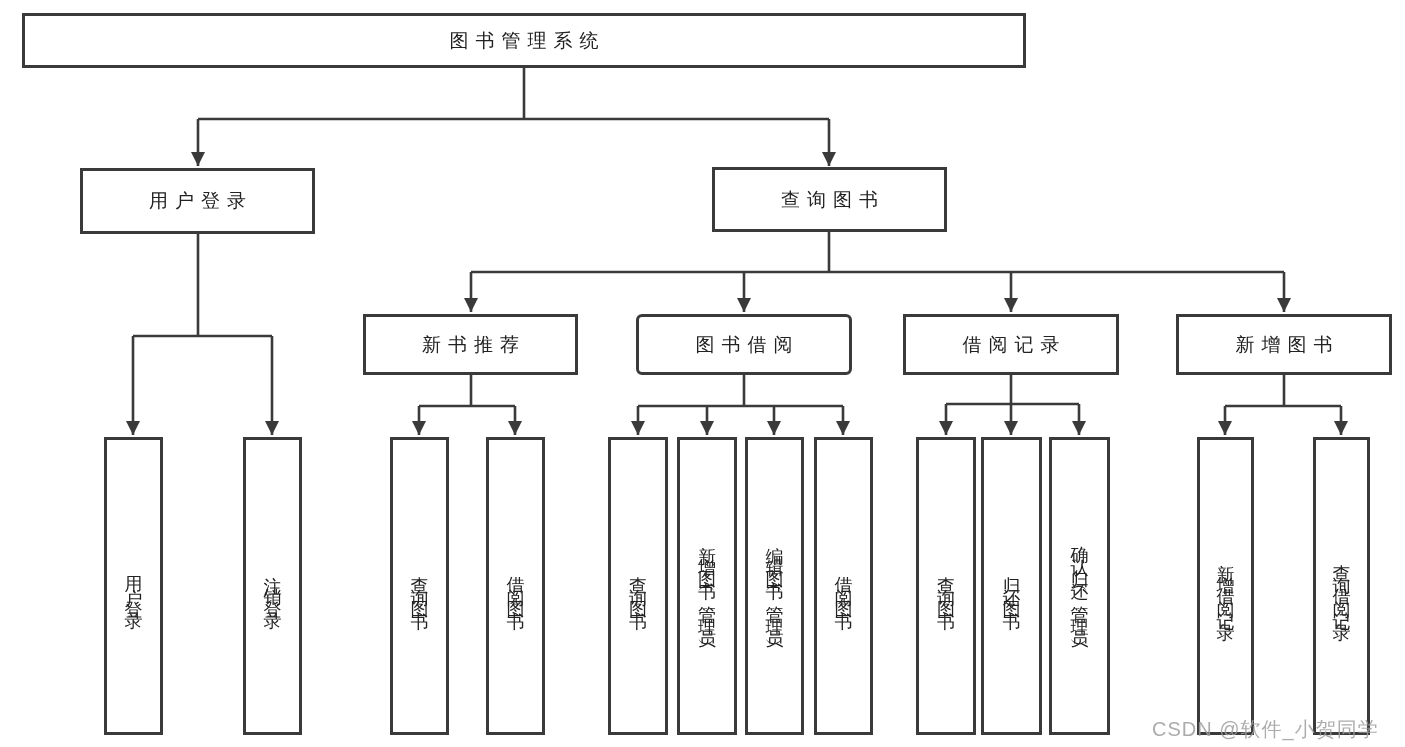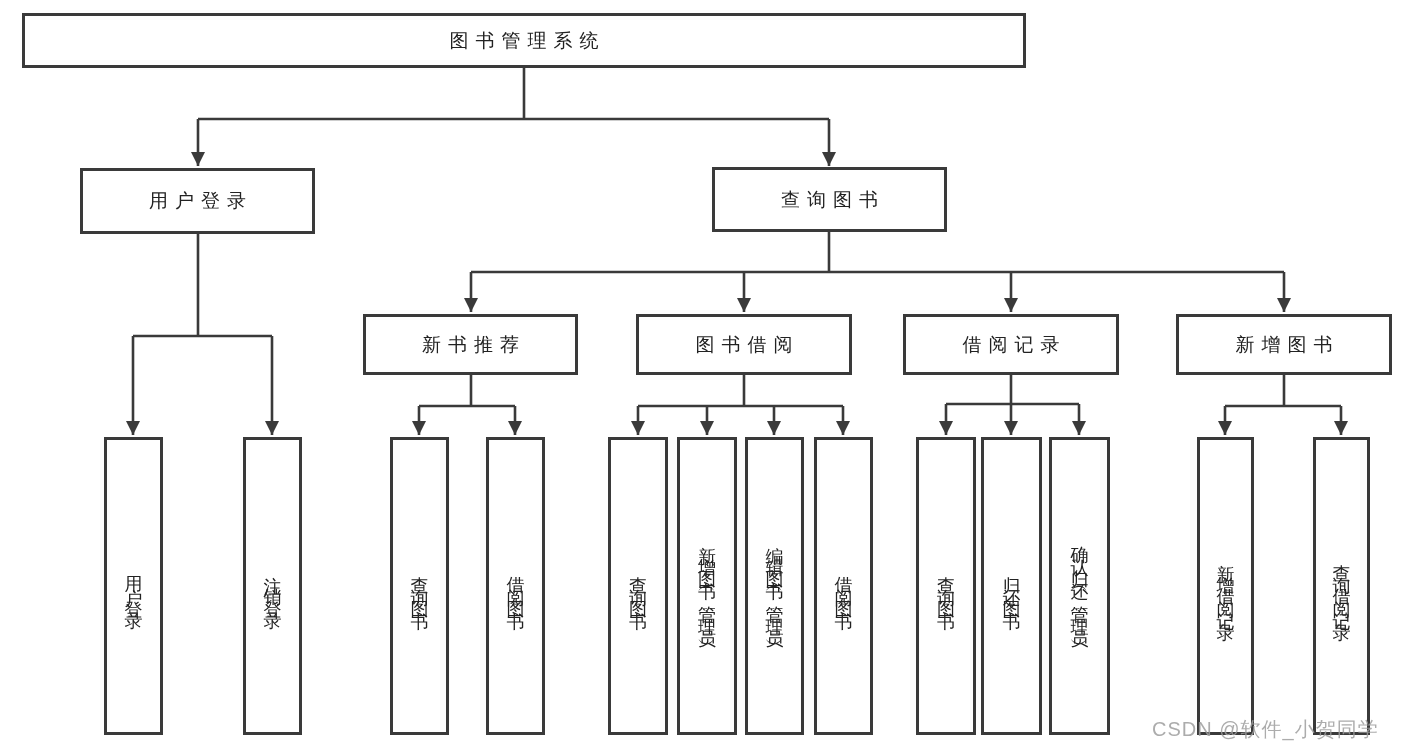--- a/index.html
+++ b/index.html
@@ -110,21 +110,21 @@
   <div class="box" style="left:80px; top:168px; width:235px; height:66px;">
     <span class="hlabel">用户登录</span>
   </div>
   <div class="box" style="left:712px; top:167px; width:235px; height:65px;">
     <span class="hlabel">查询图书</span>
   </div>
 
   <div class="box" style="left:363px; top:314px; width:215px; height:61px;">
     <span class="hlabel">新书推荐</span>
   </div>
-  <div class="box" style="left:636px; top:314px; width:216px; height:61px;">
+  <div class="box" style="left:636px; top:314px; width:216px; height:61px;border-radius:6px;">
     <span class="hlabel">图书借阅</span>
   </div>
   <div class="box" style="left:903px; top:314px; width:216px; height:61px;">
     <span class="hlabel">借阅记录</span>
   </div>
   <div class="box" style="left:1176px; top:314px; width:216px; height:61px;">
     <span class="hlabel">新增图书</span>
   </div>
 
   <div class="box" style="left:104px; top:437px; width:59px; height:298px;">

